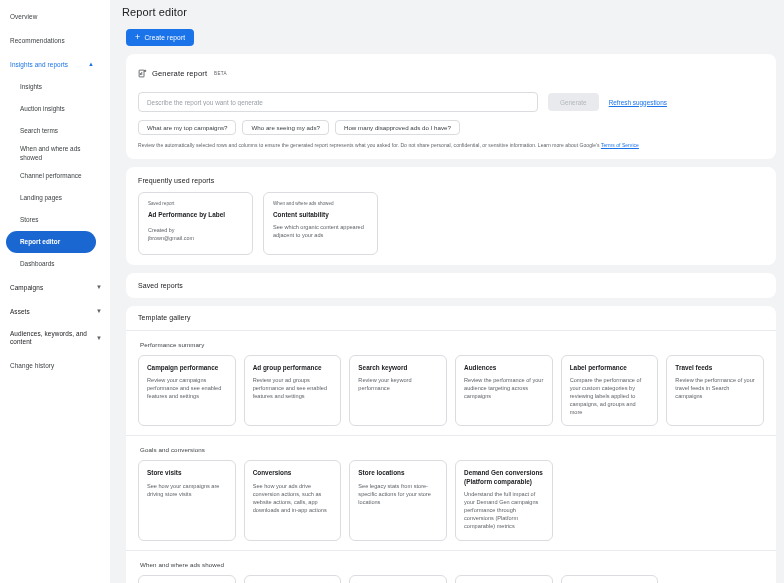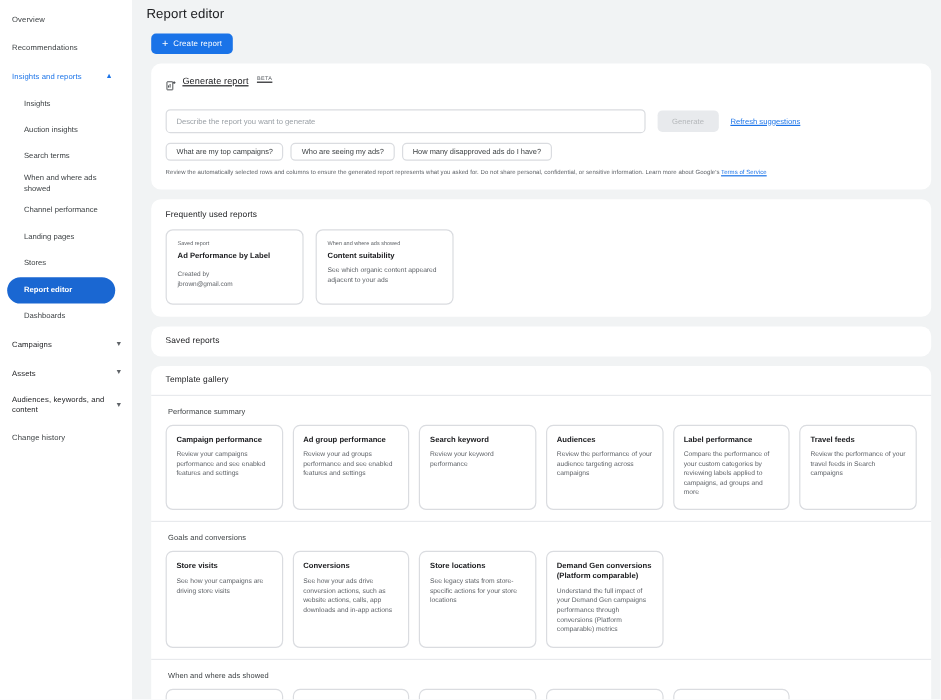--- a/index.html
+++ b/index.html
@@ -71,21 +71,21 @@
     cursor: pointer; letter-spacing: .15px;
   }
   .btn-create .plus { font-size: 9px; line-height: 1; font-weight: normal; }
 
   .card {
     background: #fff; border-radius: 8px;
     margin: 0 8px 8px 16px; padding: 10px 12px;
   }
 
   
-  .gen-head { display: flex; align-items: flex-start; gap: 5px; margin-bottom: 10px; text-decoration: underline; }
+  .gen-head { display: flex; align-items: center; gap: 5px; margin-bottom: 10px; }
   .gen-title { font-size: 7.6px; color: #202124; letter-spacing: .1px; }
   .badge-beta {
     font-size: 4.6px; color: #5f6368; letter-spacing: .3px;
     border: 0; padding: 0 0 0 2px; text-transform: uppercase;
   }
   .gen-row { display: flex; align-items: center; gap: 10px; }
   .gen-input {
     flex: 1; height: 20px; border: 1px solid #dadce0; border-radius: 4px;
     font-size: 6.4px; padding: 0 8px; color: #3c4043;
     font-family: "Liberation Sans", sans-serif; outline: none; background: #fff;

